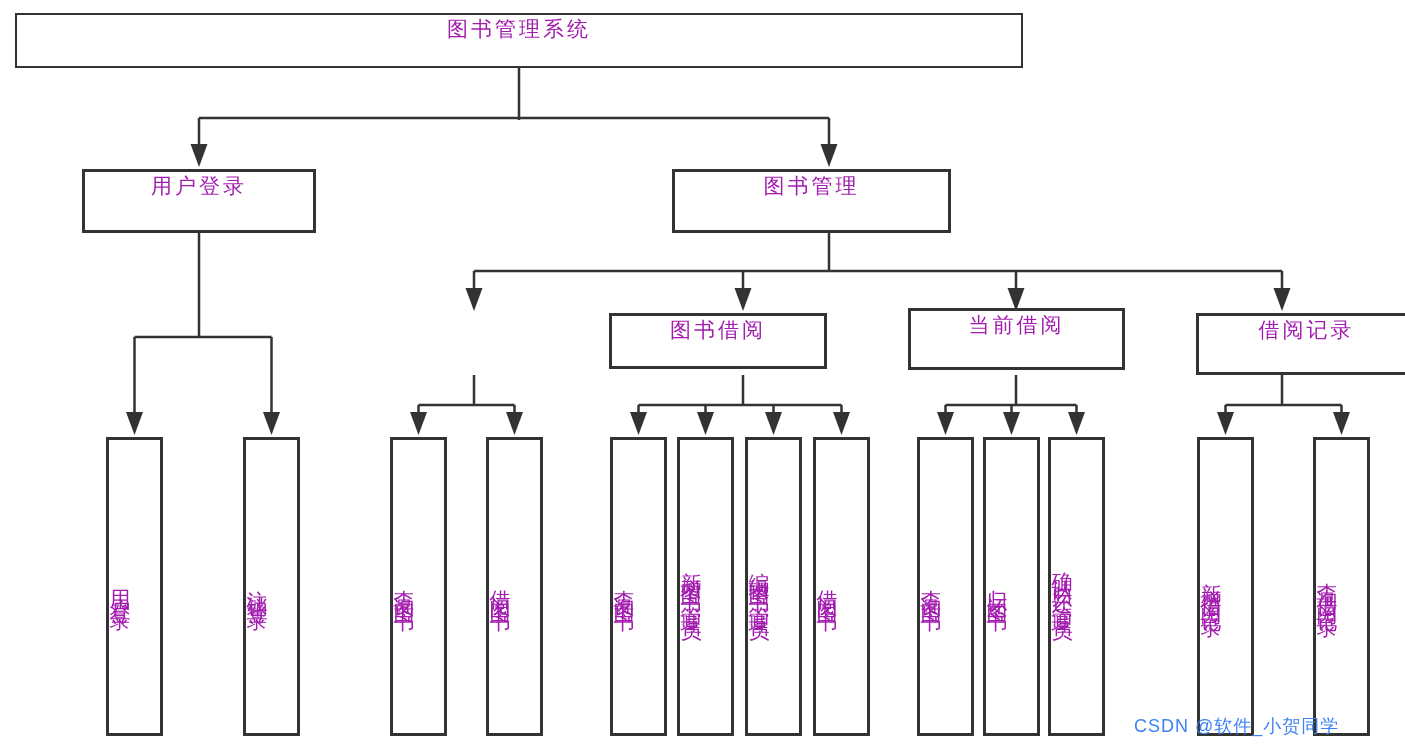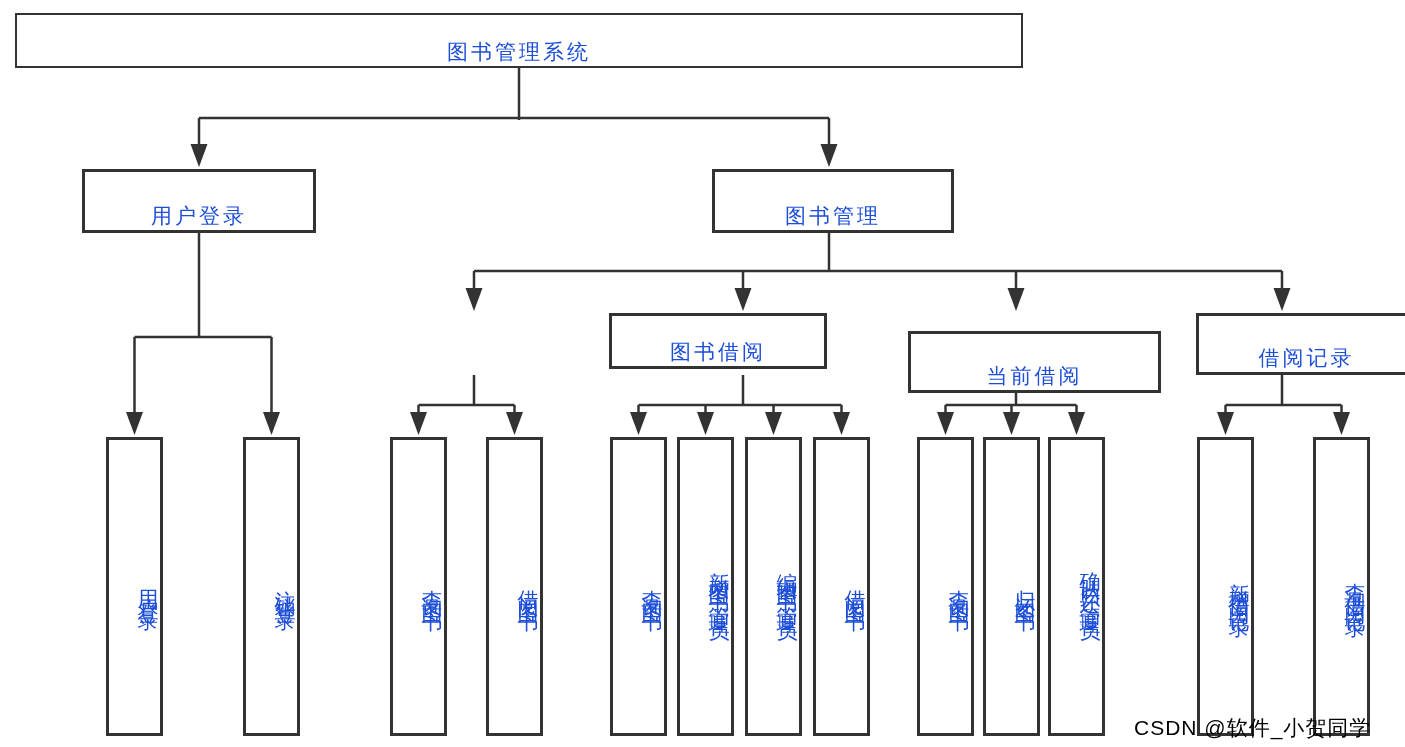--- a/index.html
+++ b/index.html
@@ -19,23 +19,23 @@
     width: 1405px; height: 747px;
     z-index: 1;
   }
 
   .node {
     position: absolute;
     box-sizing: border-box;
     background: #ffffff;
     border: 3px solid #333333;
     display: flex;
-    align-items: flex-end;
+    align-items: flex-start;
     justify-content: center;
-    color: #1d4ed8;
+    color: #a21caf;
     font-size: 21px;
     letter-spacing: 3px;
     white-space: nowrap;
     z-index: 2;
     text-align: center;
   }
 
   .node.root { border-width: 2px; }
 
   .node.leaf {
@@ -45,23 +45,23 @@
     line-height: 1.1;
     white-space: normal;
     font-size: 21px;
   }
 
   .watermark {
     position: absolute;
     left: 1134px;
     top: 714px;
     z-index: 3;
-    font-size: 21px;
+    font-size: 18px;
     letter-spacing: 1px;
-    color: #000000;
+    color: #3b82f6;
     white-space: nowrap;
   }
 </style>
 </head>
 <body>
 
 <div class="canvas">
 
   <svg class="connectors" viewBox="0 0 1405 747" xmlns="http://www.w3.org/2000/svg">
     <path fill="none" stroke="#333333" stroke-width="2.5" d="
@@ -121,28 +121,28 @@
     </g>
   </svg>
 
   <div class="node root" style="left:15px; top:13px; width:1008px; height:55px;">
     <span>图书管理系统</span>
   </div>
 
   <div class="node" style="left:82px; top:169px; width:234px; height:64px;">
     <span>用户登录</span>
   </div>
-  <div class="node" style="left:712px; top:169px; width:242px; height:64px;">
+  <div class="node" style="left:672px; top:169px; width:279px; height:64px;">
     <span>图书管理</span>
   </div>
 
   <div class="node" style="left:609px; top:313px; width:218px; height:56px;">
     <span>图书借阅</span>
   </div>
-  <div class="node" style="left:908px; top:331px; width:253px; height:62px;">
+  <div class="node" style="left:908px; top:308px; width:217px; height:62px;">
     <span>当前借阅</span>
   </div>
   <div class="node" style="left:1172px; top:313px; width:221px; height:62px;margin-left:24px;">
     <span>借阅记录</span>
   </div>
 
   <div class="node leaf" style="left:106px; top:437px; width:57px; height:299px;">
     <span>用户登录</span>
   </div>
   <div class="node leaf" style="left:243px; top:437px; width:57px; height:299px;">

